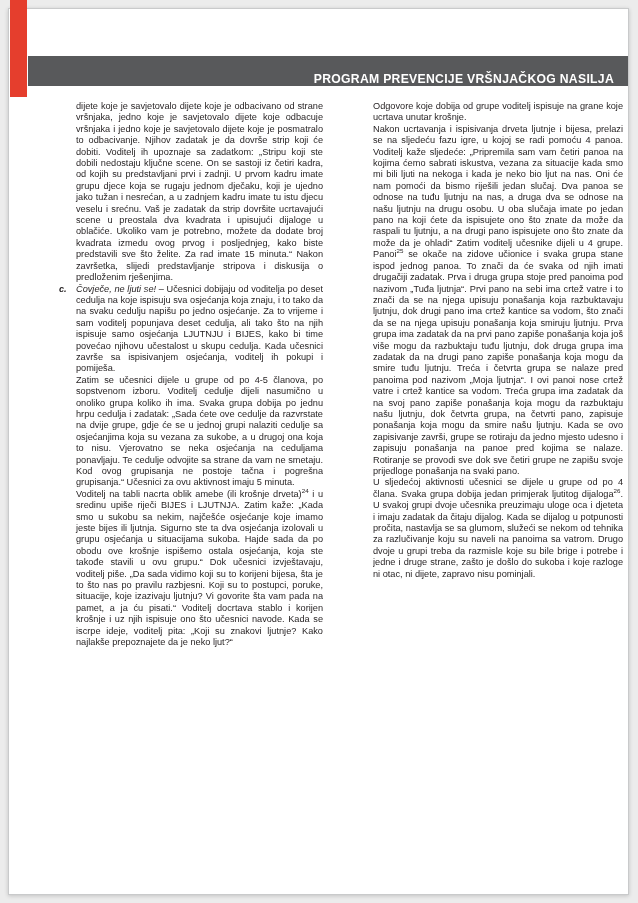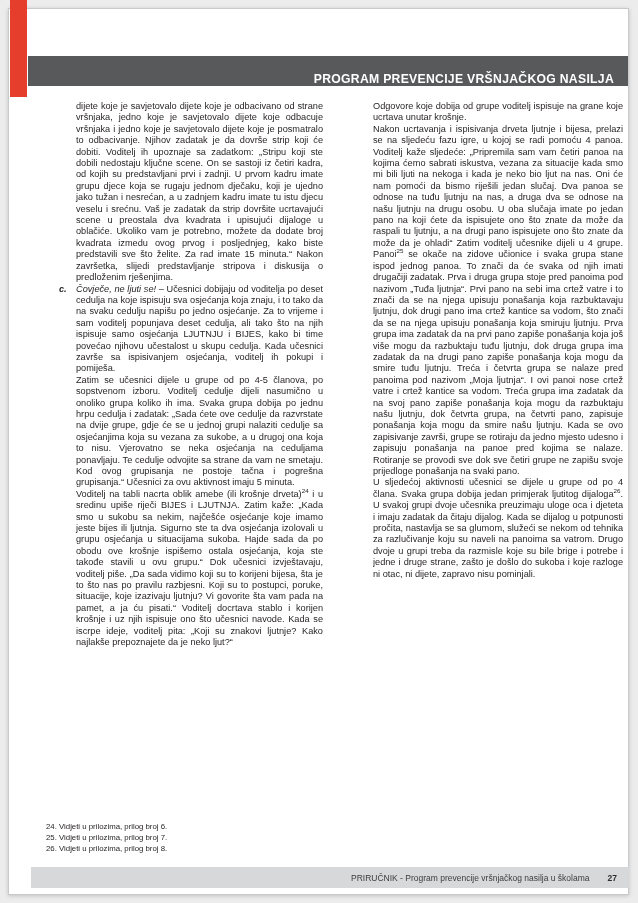--- a/index.html
+++ b/index.html
@@ -96,26 +96,17 @@
     <p class="para"><span class="seg-n">Zatim se učesnici dijele u grupe od po 4-5 članova, po sopstvenom izboru. Voditelj cedulje dijeli nasumično u onoliko grupa koliko ih ima. Svaka grupa dobija po jednu hrpu cedulja i zadatak: </span><span class="seg-i">„Sada ćete ove cedulje da razvrstate na dvije grupe, gdje će se u jednoj grupi nalaziti cedulje sa osjećanjima koja su vezana za sukobe, a u drugoj ona koja to nisu. Vjerovatno se neka osjećanja na ceduljama ponavljaju. Te cedulje odvojite sa strane da vam ne smetaju. Kod ovog grupisanja ne postoje tačna i pogrešna grupisanja.“ </span><span class="seg-n">Učesnici za ovu aktivnost imaju 5 minuta.</span></p>
     <p class="para"><span class="seg-n">Voditelj na tabli nacrta oblik amebe (ili krošnje drveta)</span><sup class="seg-sup">24</sup><span class="seg-n"> i u sredinu upiše riječi BIJES i LJUTNJA. Zatim kaže: </span><span class="seg-i">„Kada smo u sukobu sa nekim, najčešće osjećanje koje imamo jeste bijes ili ljutnja. Sigurno ste ta dva osjećanja izolovali u grupu osjećanja u situacijama sukoba. Hajde sada da po obodu ove krošnje ispišemo ostala osjećanja, koja ste takođe stavili u ovu grupu.“ </span><span class="seg-n">Dok učesnici izvještavaju, voditelj piše. </span><span class="seg-i">„Da sada vidimo koji su to korijeni bijesa, šta je to što nas po pravilu razbjesni. Koji su to postupci, poruke, situacije, koje izazivaju ljutnju? Vi govorite šta vam pada na pamet, a ja ću pisati.“ </span><span class="seg-n">Voditelj docrtava stablo i korijen krošnje i uz njih ispisuje ono što učesnici navode. Kada se iscrpe ideje, voditelj pita: </span><span class="seg-i">„Koji su znakovi ljutnje? Kako najlakše prepoznajete da je neko ljut?“</span></p>
   </div>
 
   <div class="col col-right">
     <p class="para"><span class="seg-n">Odgovore koje dobija od grupe voditelj ispisuje na grane koje ucrtava unutar krošnje.</span></p>
     <p class="para"><span class="seg-n">Nakon ucrtavanja i ispisivanja drveta ljutnje i bijesa, prelazi se na sljedeću fazu igre, u kojoj se radi pomoću 4 panoa. Voditelj kaže sljedeće: </span><span class="seg-i">„Pripremila sam vam četiri panoa na kojima ćemo sabrati iskustva, vezana za situacije kada smo mi bili ljuti na nekoga i kada je neko bio ljut na nas. Oni će nam pomoći da bismo riješili jedan slučaj. Dva panoa se odnose na tuđu ljutnju na nas, a druga dva se odnose na našu ljutnju na drugu osobu. U oba slučaja imate po jedan pano na koji ćete da ispisujete ono što znate da može da raspali tu ljutnju, a na drugi pano ispisujete ono što znate da može da je ohladi“</span><span class="seg-n"> Zatim voditelj učesnike dijeli u 4 grupe. Panoi</span><sup class="seg-sup">25</sup><span class="seg-n"> se okače na zidove učionice i svaka grupa stane ispod jednog panoa. To znači da će svaka od njih imati drugačiji zadatak. Prva i druga grupa stoje pred panoima pod nazivom „Tuđa ljutnja“. Prvi pano na sebi ima crtež vatre i to znači da se na njega upisuju ponašanja koja razbuktavaju ljutnju, dok drugi pano ima crtež kantice sa vodom, što znači da se na njega upisuju ponašanja koja smiruju ljutnju. Prva grupa ima zadatak da na prvi pano zapiše ponašanja koja još više mogu da razbuktaju tuđu ljutnju, dok druga grupa ima zadatak da na drugi pano zapiše ponašanja koja mogu da smire tuđu ljutnju. Treća i četvrta grupa se nalaze pred panoima pod nazivom „Moja ljutnja“. I ovi panoi nose crtež vatre i crtež kantice sa vodom. Treća grupa ima zadatak da na svoj pano zapiše ponašanja koja mogu da razbuktaju našu ljutnju, dok četvrta grupa, na četvrti pano, zapisuje ponašanja koja mogu da smire našu ljutnju. Kada se ovo zapisivanje završi, grupe se rotiraju da jedno mjesto udesno i zapisuju ponašanja na panoe pred kojima se nalaze. Rotiranje se provodi sve dok sve četiri grupe ne zapišu svoje prijedloge ponašanja na svaki pano.</span></p>
     <p class="para"><span class="seg-n">U sljedećoj aktivnosti učesnici se dijele u grupe od po 4 člana. Svaka grupa dobija jedan primjerak ljutitog dijaloga</span><sup class="seg-sup">26</sup><span class="seg-n">. U svakoj grupi dvoje učesnika preuzimaju uloge oca i djeteta i imaju zadatak da čitaju dijalog. Kada se dijalog u potpunosti pročita, nastavlja se sa glumom, služeći se nekom od tehnika za razlučivanje koju su naveli na panoima sa vatrom. Drugo dvoje u grupi treba da razmisle koje su bile brige i potrebe i jedne i druge strane, zašto je došlo do sukoba i koje razloge ni otac, ni dijete, zapravo nisu pominjali.</span></p>
   </div>
 
-  <div class="footnotes">
-    <div class="footnote">24. Vidjeti u prilozima, prilog broj 6.</div>
-    <div class="footnote">25. Vidjeti u prilozima, prilog broj 7.</div>
-    <div class="footnote">26. Vidjeti u prilozima, prilog broj 8.</div>
-  </div>
 
-  <div class="footer-band">
-    <span class="footer-text">PRIRUČNIK - Program prevencije vršnjačkog nasilja u školama</span>
-    <span class="footer-page">27</span>
-  </div>
 
 </div>
 
 <div class="red-bar"></div>
 
 </body></html>

